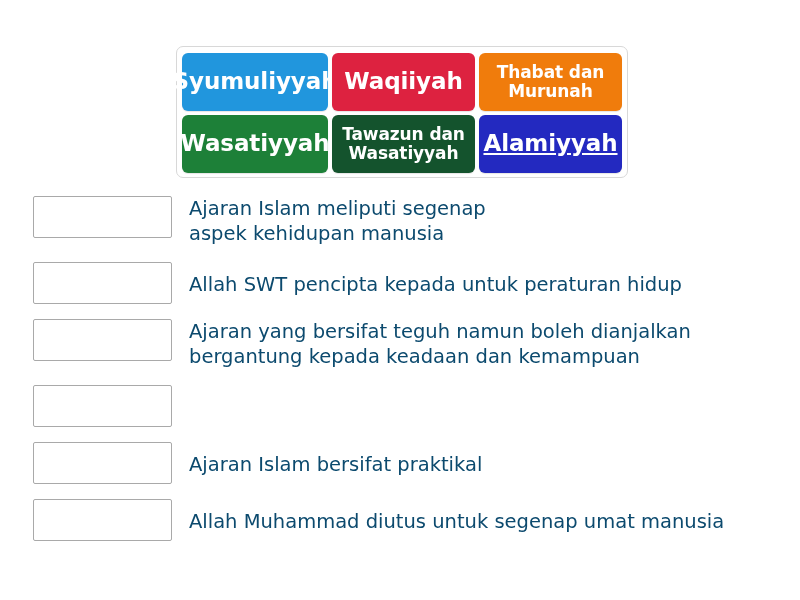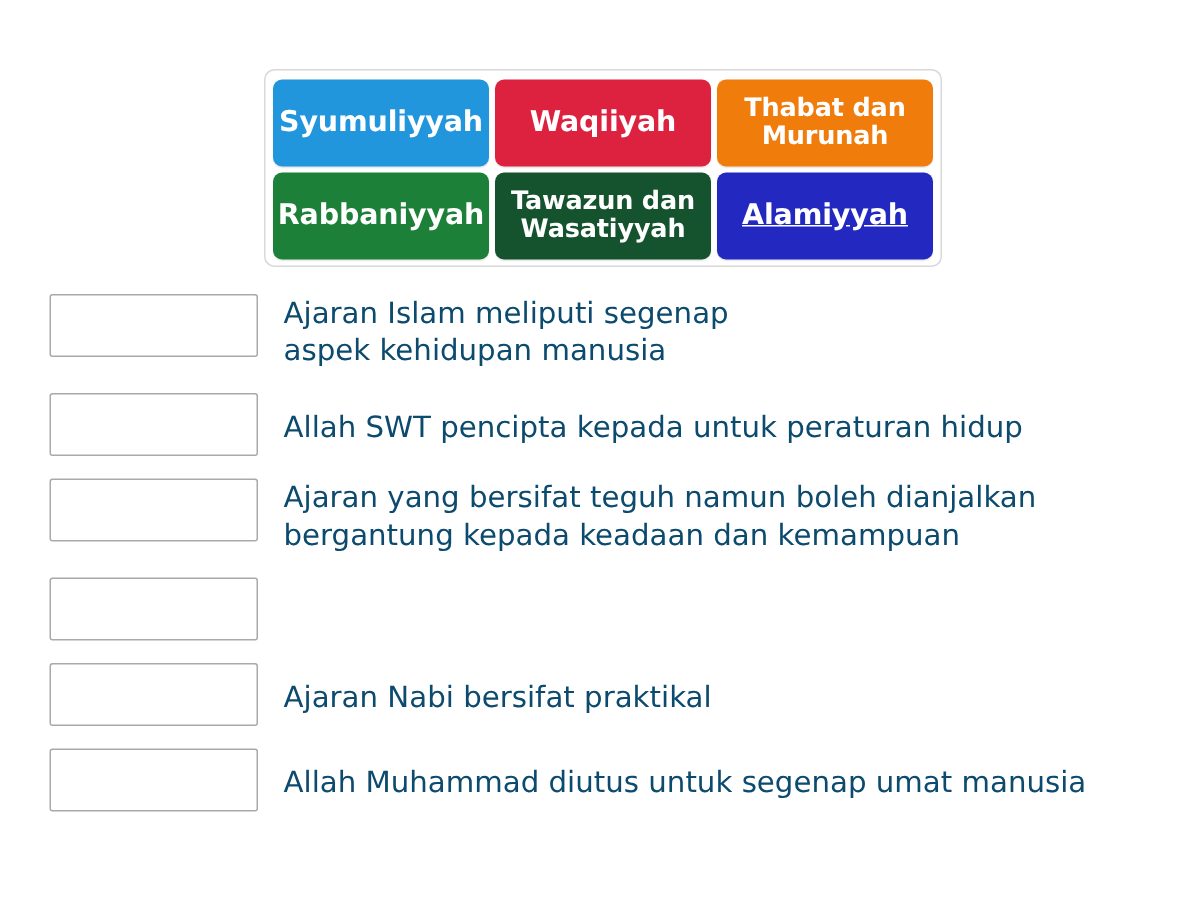--- a/index.html
+++ b/index.html
@@ -40,21 +40,21 @@
     width: 146px;
     height: 58px;
     box-sizing: border-box;
     border-radius: 6px;
     display: flex;
     align-items: center;
     justify-content: center;
     text-align: center;
     color: #ffffff;
     font-weight: bold;
-    font-size: 19px;
+    font-size: 23px;
     line-height: 1.12;
     letter-spacing: -0.1px;
     padding: 2px 3px;
     cursor: move;
     user-select: none;
     box-shadow: 0 1px 1px rgba(0,0,0,0.10);
   }
   .tile.two-line { font-size: 17px; }
 
   .tile-blue   { background: #2196dd; }
@@ -110,21 +110,21 @@
     <div class="tile tile-red">
       <span>Waqiiyah</span>
     </div>
     <div class="tile tile-orange two-line">
       <span>Thabat dan
 Murunah</span>
     </div>
   </div>
   <div class="tile-row">
     <div class="tile tile-green">
-      <span>Rabbaniyyah</span>
+      <span>Wasatiyyah</span>
     </div>
     <div class="tile tile-purple two-line">
       <span>Tawazun dan
 Wasatiyyah</span>
     </div>
     <div class="tile tile-navy">
       <span>Alamiyyah</span>
     </div>
   </div>
 </div>
@@ -147,21 +147,21 @@
     <div class="answer-text">Ajaran yang bersifat teguh namun boleh dianjalkan
 bergantung kepada keadaan dan kemampuan</div>
   </div>
 
   <div class="answer-row">
     <div class="drop-box"></div>
   </div>
 
   <div class="answer-row single">
     <div class="drop-box"></div>
-    <div class="answer-text">Ajaran Nabi bersifat praktikal</div>
+    <div class="answer-text">Ajaran Islam bersifat praktikal</div>
   </div>
 
   <div class="answer-row single">
     <div class="drop-box"></div>
     <div class="answer-text">Allah Muhammad diutus untuk segenap umat manusia</div>
   </div>
 
 </div>
 
 </body></html>

